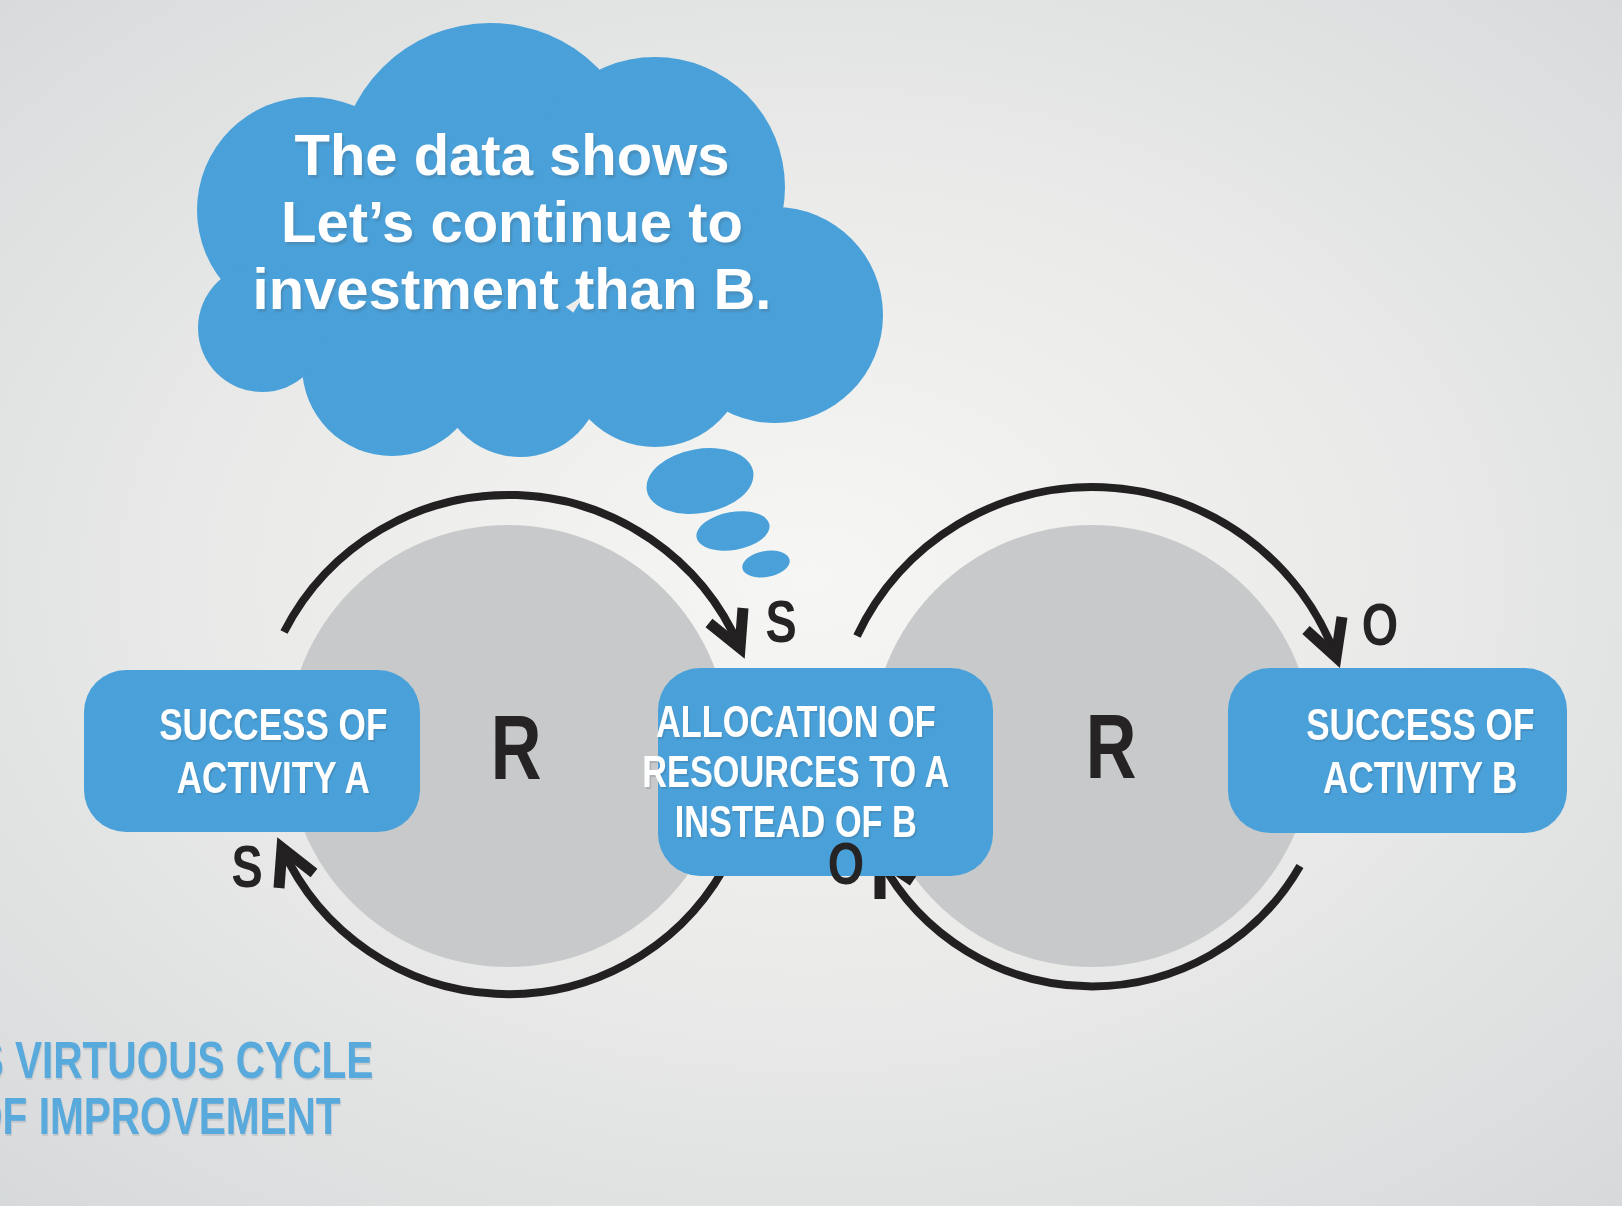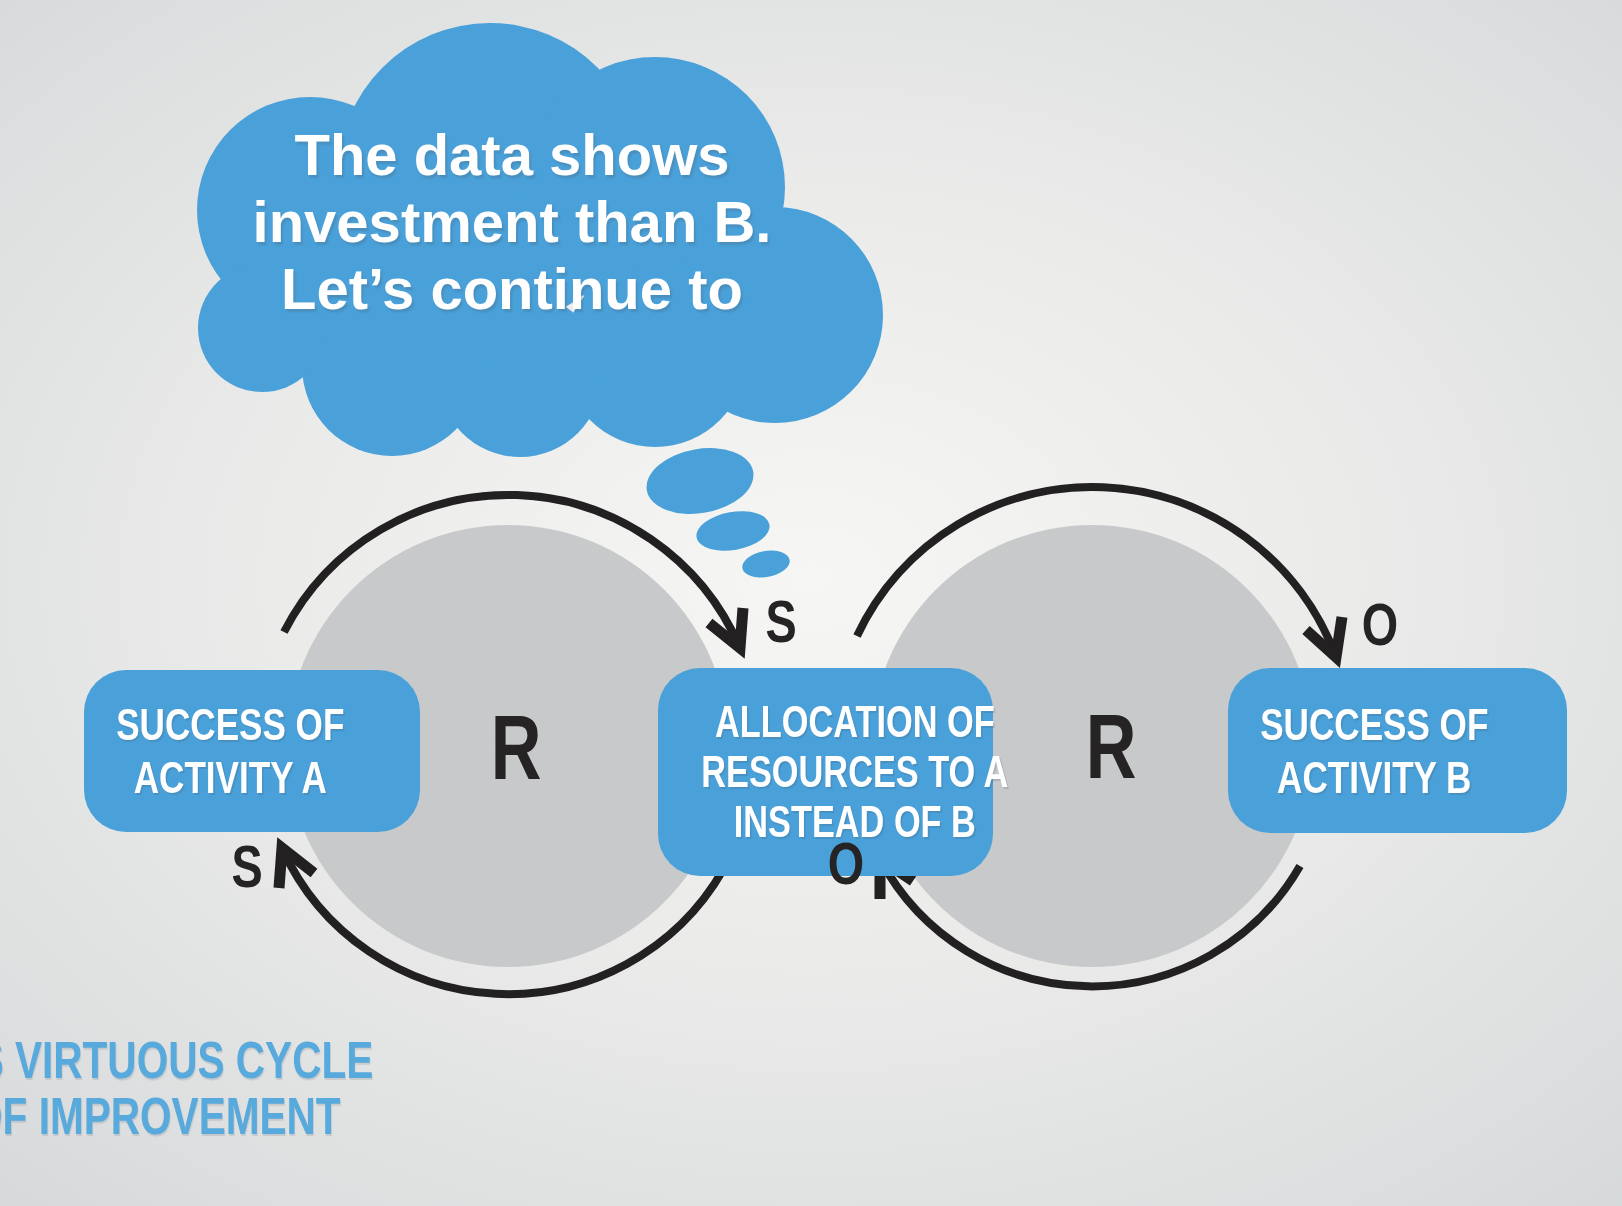--- a/index.html
+++ b/index.html
@@ -14,21 +14,21 @@
   .cond{display:inline-block;transform:scaleX(0.78);transform-origin:50% 50%;white-space:nowrap;}
   .line{display:block;}
 
   .bubble-text{
     left:512px;top:121px;width:640px;margin-left:-320px;
     text-align:center;color:#ffffff;font-size:58px;line-height:67px;
     text-shadow:2px 3px 2px rgba(70,90,110,0.25);
   }
   .node{
     position:absolute;z-index:2;background:#4aa1d9;border-radius:42px;
-    display:flex;align-items:center;justify-content:flex-start;text-align:center;
+    display:flex;align-items:center;justify-content:flex-end;text-align:center;
     color:#ffffff;font-weight:bold;
     text-shadow:2px 2px 1px rgba(60,80,100,0.20);
   }
   .node-a{left:84px;top:670px;width:336px;height:162px;font-size:45px;line-height:53px;}
   .node-mid{left:658px;top:668px;width:335px;height:208px;font-size:44px;line-height:50px;}
   .node-b{left:1228px;top:668px;width:339px;height:165px;font-size:45px;line-height:53px;}
 
   .r-label{color:#262324;font-size:90px;line-height:90px;}
   .r-left{left:516px;top:748px;}
   .r-right{left:1111px;top:747px;}
@@ -85,22 +85,22 @@
       <path d="M 857 636 A 260 260 0 0 1 1336 657" stroke-width="8"></path>
       <path d="M 1342 617 L 1336 657 L 1306 630" stroke-width="11"></path>
 
       <path d="M 1300 866 A 240 240 0 0 1 880 859" stroke-width="8"></path>
       <path d="M 880 899 L 880 859 L 913 881" stroke-width="11"></path>
     </g>
   </svg>
 
   <div class="txt bubble-text">
     <span class="line">The data shows</span>
+    <span class="line">Let’s continue to</span>
     <span class="line">investment than B.</span>
-    <span class="line">Let’s continue to</span>
   </div>
 
   <div class="node node-a">
     <span class="cond">
       <span class="line">SUCCESS OF</span>
       <span class="line">ACTIVITY A</span>
     </span>
   </div>
 
   <div class="node node-mid">

